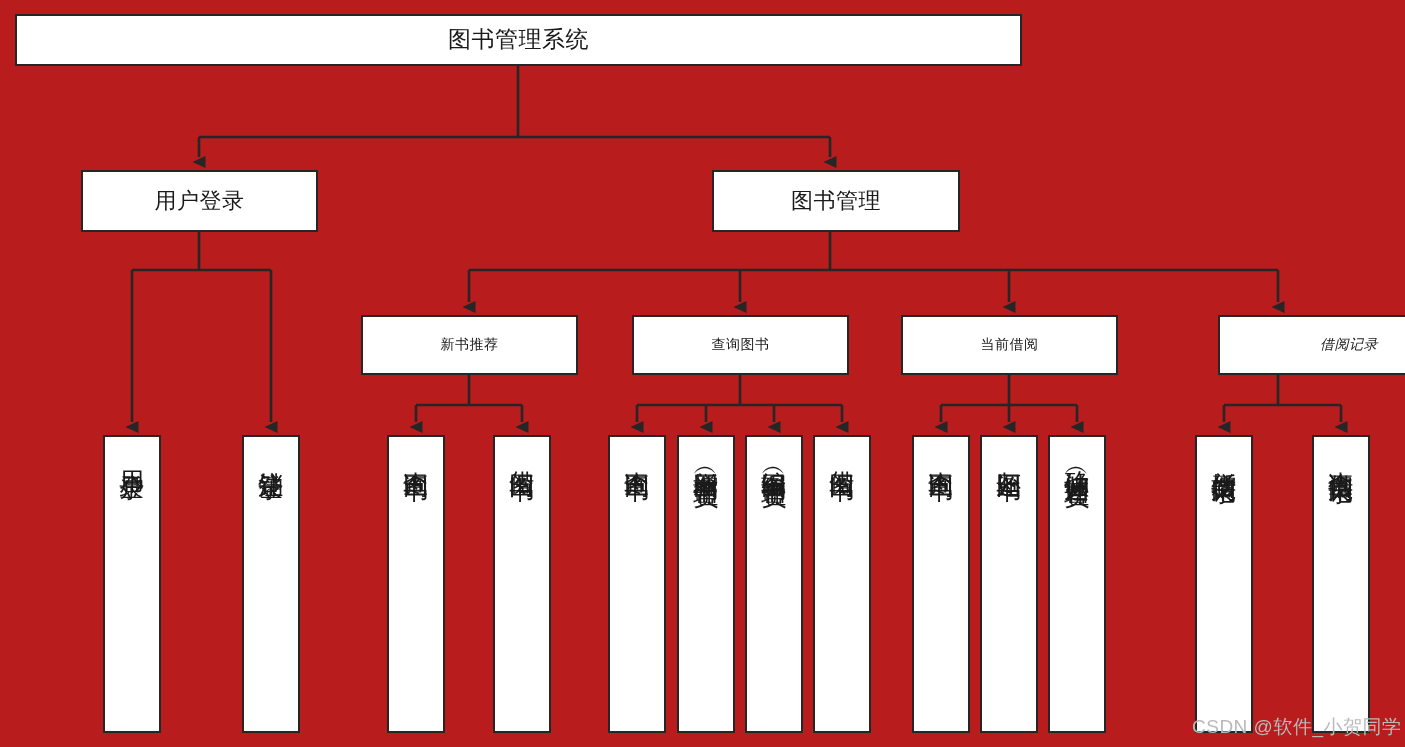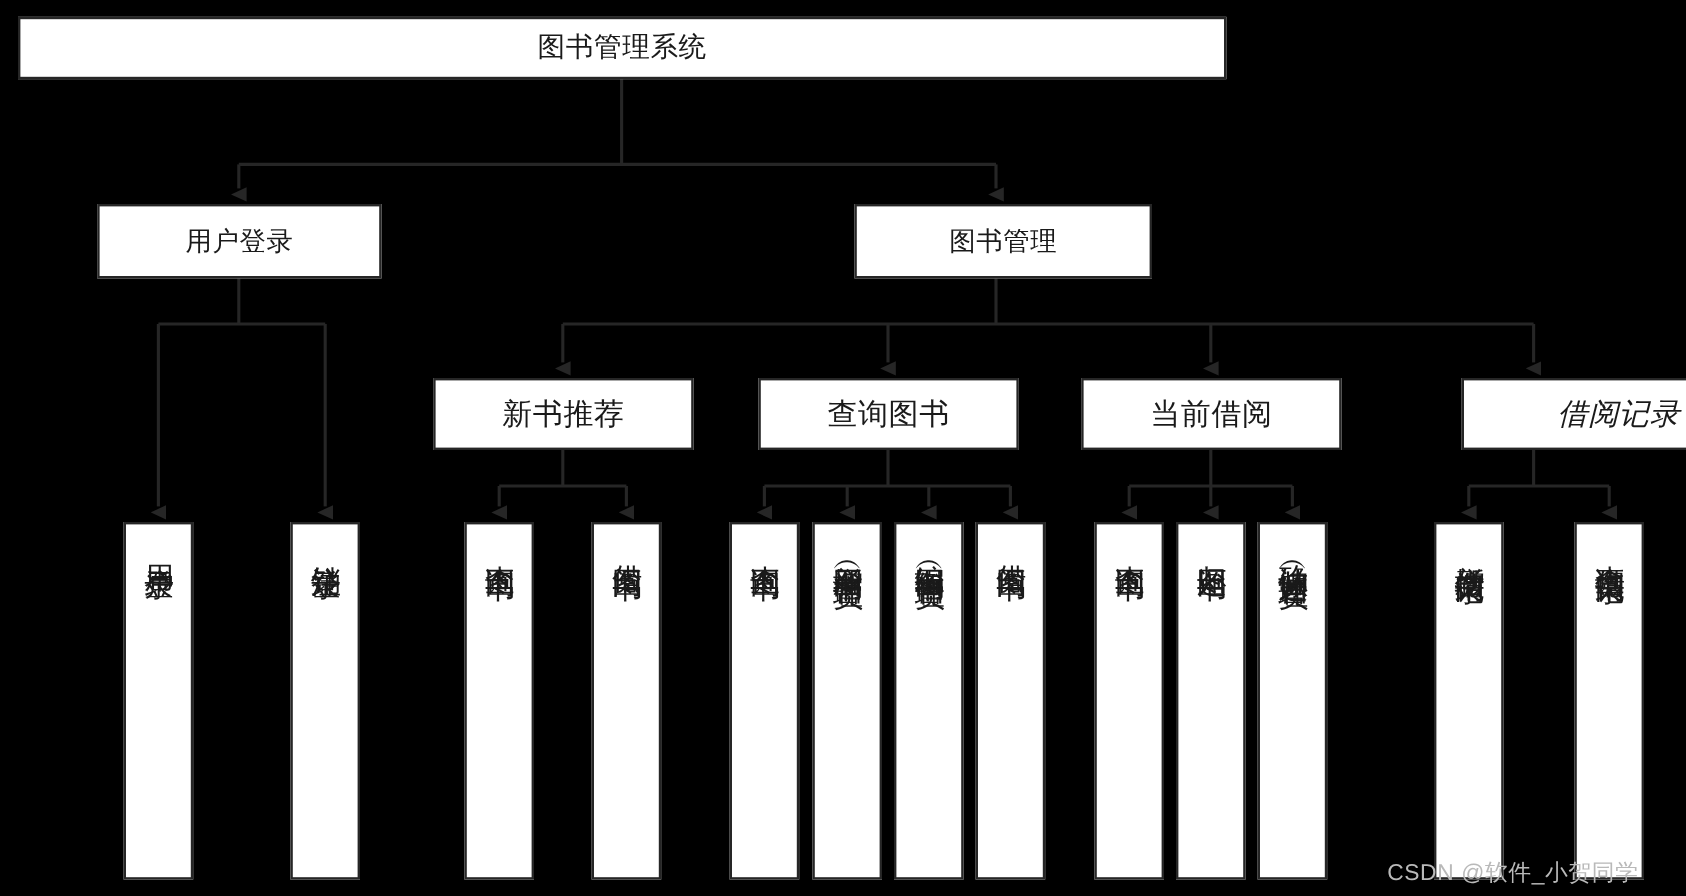--- a/index.html
+++ b/index.html
@@ -7,21 +7,21 @@
     padding: 0;
     background: #ffffff;
   }
   body {
     font-family: "Liberation Sans", "DejaVu Sans", sans-serif;
   }
   #canvas {
     position: relative;
     width: 1405px;
     height: 747px;
-    background: #000000;
+    background: #b91c1c;
     overflow: hidden;
   }
   svg.wires {
     position: absolute;
     left: 0;
     top: 0;
     width: 1405px;
     height: 747px;
     pointer-events: none;
   }
@@ -36,21 +36,21 @@
     text-align: center;
     color: #1a1a1a;
   }
   .node .lbl {
     display: block;
     line-height: 1.12;
     letter-spacing: 0.5px;
   }
   .node-root .lbl { font-size: 23px; }
   .node-l1 .lbl { font-size: 22px; }
-  .node-l2 .lbl { font-size: 25px; }
+  .node-l2 .lbl { font-size: 14px; }
   .node-leaf {
     align-items: flex-start;
     justify-content: center;
     padding-top: 14px;
   }
   .node-leaf .lbl {
     writing-mode: vertical-rl;
     text-orientation: upright;
     font-size: 25px;
     line-height: 1.06;
@@ -181,15 +181,15 @@
     <span class="lbl">确认归还（管理员）</span>
   </div>
 
   <div class="node node-leaf" style="left:1195px; top:435px; width:58px; height:298px;">
     <span class="lbl">新增借阅记录</span>
   </div>
   <div class="node node-leaf" style="left:1312px; top:435px; width:58px; height:298px;">
     <span class="lbl">查询借阅记录</span>
   </div>
 
-  <div class="watermark" style="left:1156px; top:714px;">CSDN @软件_小贺同学</div>
+  <div class="watermark" style="left:1192px; top:714px;">CSDN @软件_小贺同学</div>
 
 </div>
 
 </body></html>

